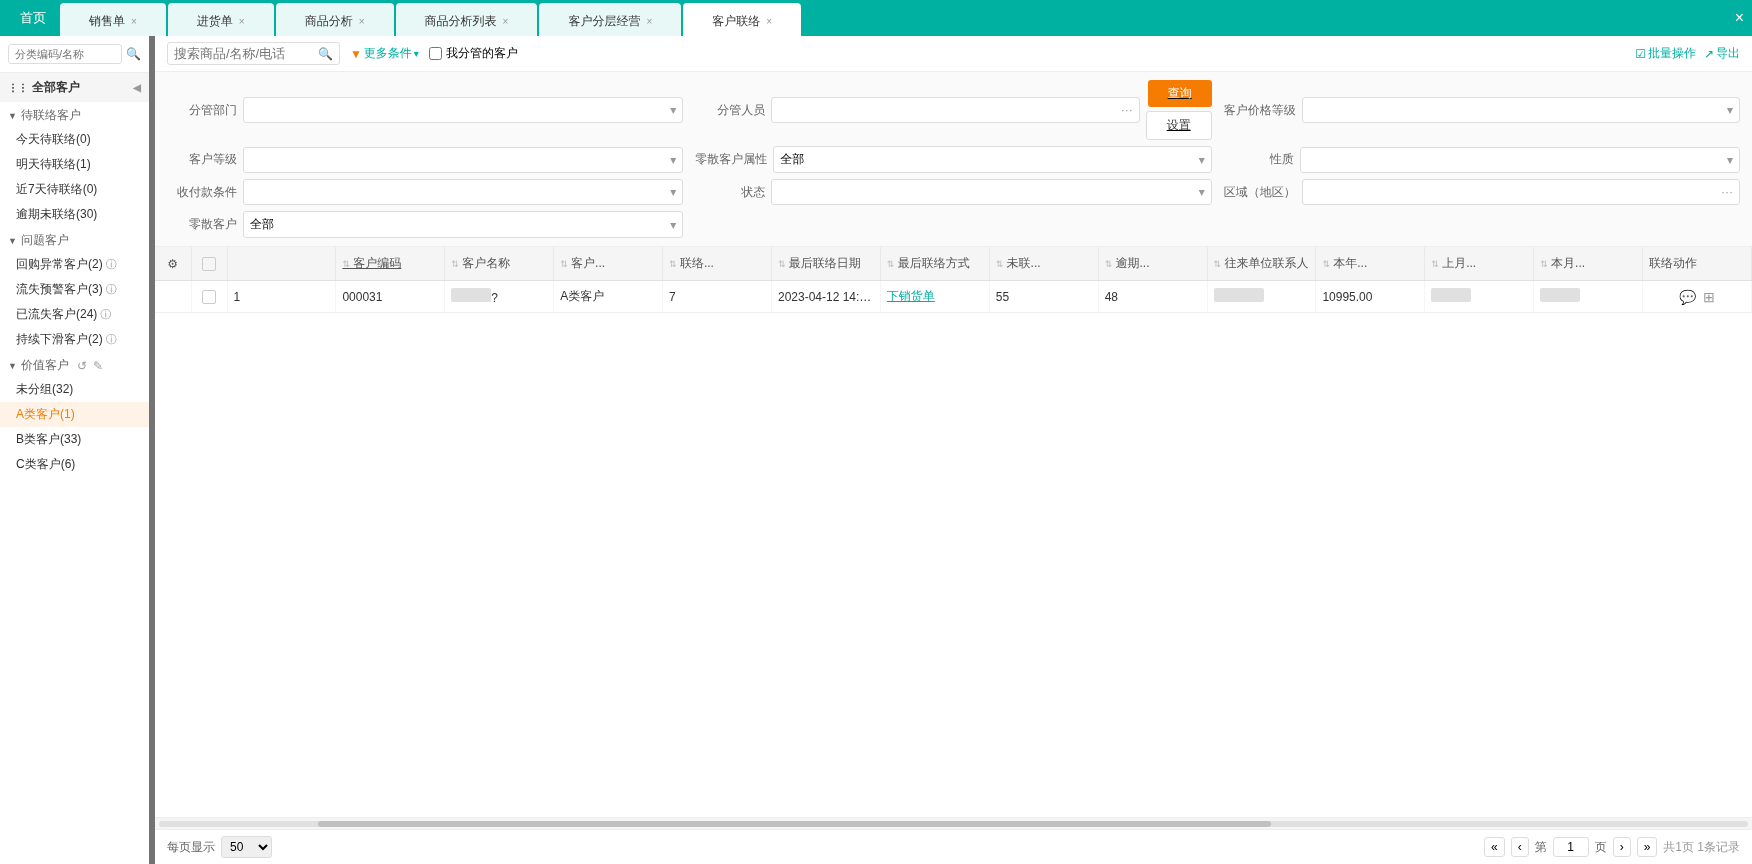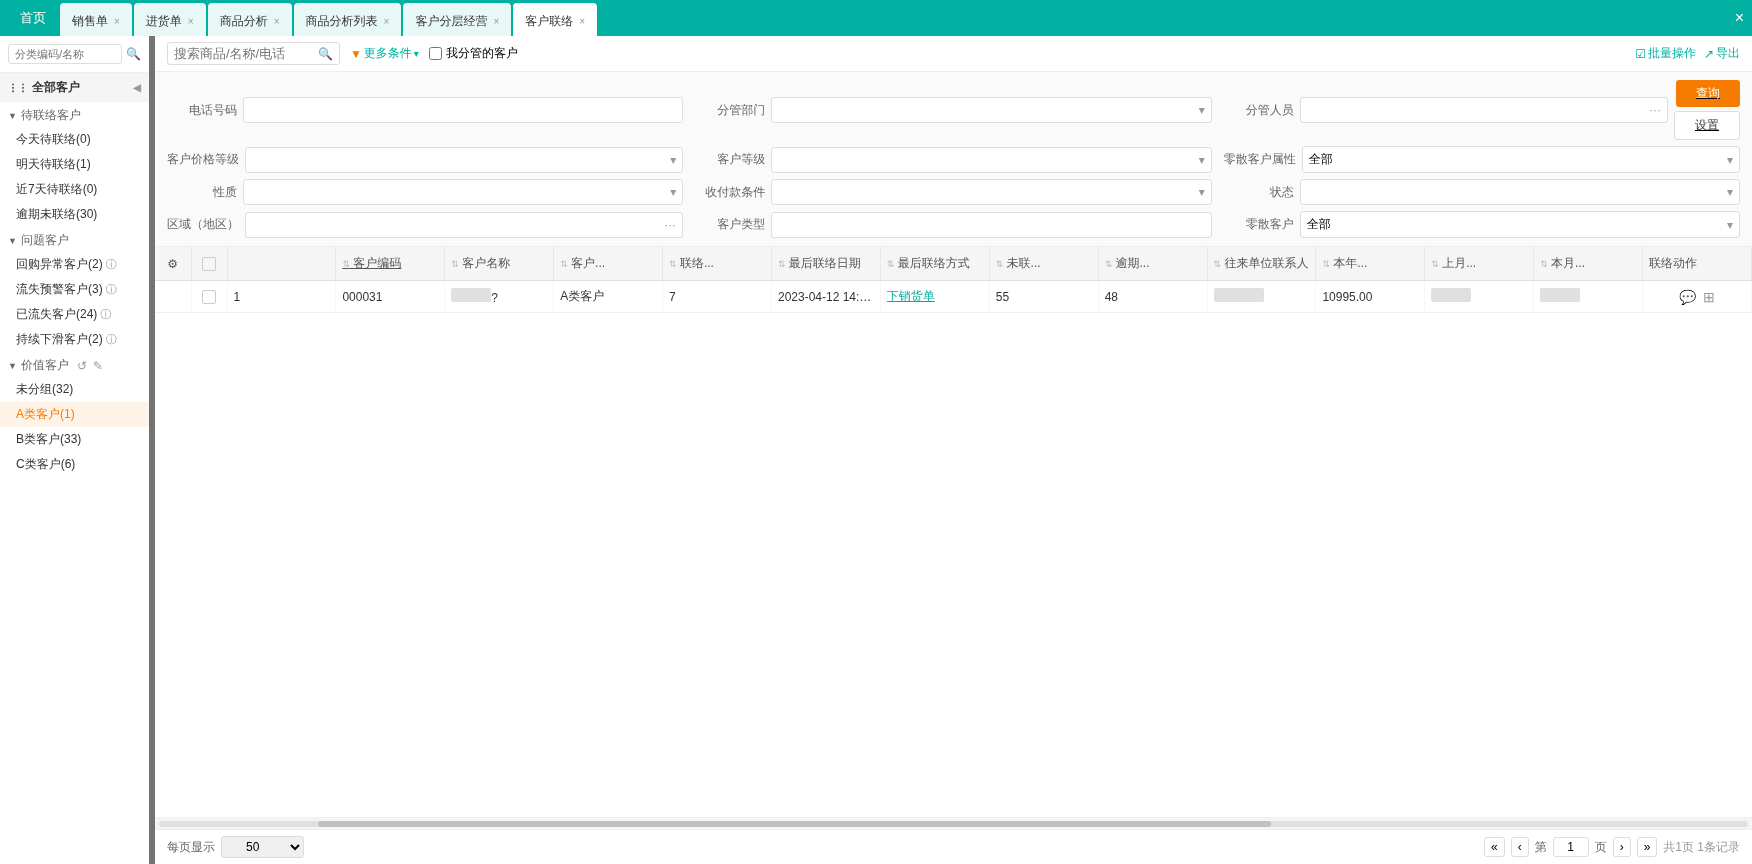--- a/index.html
+++ b/index.html
@@ -1,21 +1,21 @@
 <!DOCTYPE html>
 <html><head>
   <meta charset="utf-8">
   <style>
     * { box-sizing: border-box; margin: 0; padding: 0; font-family: "Microsoft YaHei", "PingFang SC", sans-serif; font-size: 12px; }
     body { background: #f0f0f0; width: 1752px; height: 864px; overflow: hidden; }
 
     
     .top-nav { background: #00b0a0; display: flex; align-items: center; height: 36px; padding: 0 8px; gap: 2px; }
     .nav-home { color: white; padding: 0 12px; height: 36px; display: flex; align-items: center; cursor: pointer; font-size: 13px; }
-    .nav-tab { background: #e8f8f6; color: #333; padding: 0 12px; height: 36px; display: flex; align-items: center; gap: 6px; cursor: pointer; border-radius: 4px 4px 0 0; font-size: 12px; margin-top: 6px; }
+    .nav-tab { background: #e8f8f6; color: #333; padding: 0 29px; height: 36px; display: flex; align-items: center; gap: 6px; cursor: pointer; border-radius: 4px 4px 0 0; font-size: 12px; margin-top: 6px; }
     .nav-tab.active { background: white; color: #333; }
     .nav-tab .close-x { color: #999; font-size: 10px; cursor: pointer; }
     .top-nav-right { margin-left: auto; color: white; font-size: 16px; cursor: pointer; }
 
     
     .main-layout { display: flex; height: calc(864px - 36px); }
 
     
     .sidebar { width: 155px; background: white; border-right: 6px solid #737373; display: flex; flex-direction: column; overflow: hidden; }
     .sidebar-search { padding: 8px; border-bottom: 1px solid #eee; display: flex; align-items: center; gap: 4px; }
@@ -65,21 +65,21 @@
     .link-text { color: #00b0a0; cursor: pointer; text-decoration: underline; }
     .row-actions { display: flex; gap: 6px; justify-content: center; }
     .action-icon { color: #999; cursor: pointer; font-size: 14px; }
 
     
     .settings-th { width: 36px; text-align: center; }
 
     
     .bottom-bar { background: white; border-top: 1px solid #eee; padding: 6px 12px; display: flex; align-items: center; justify-content: space-between; }
     .page-size { display: flex; align-items: center; gap: 6px; color: #666; }
-    .page-size select { border: 1px solid #ddd; border-radius: 3px; padding: 2px 20px; font-size: 12px; }
+    .page-size select { border: 1px solid #ddd; border-radius: 3px; padding: 2px 4px; font-size: 12px; }
     .pagination { display: flex; align-items: center; gap: 6px; color: #666; }
     .page-btn { border: 1px solid #ddd; background: white; padding: 2px 6px; border-radius: 3px; cursor: pointer; font-size: 12px; }
     .page-btn:disabled { color: #ccc; cursor: default; }
     .page-input { border: 1px solid #ddd; border-radius: 3px; padding: 2px 4px; width: 36px; text-align: center; font-size: 12px; }
     .total-info { color: #999; font-size: 12px; }
 
     
     .scroll-bar-area { height: 12px; background: #f5f5f5; border-top: 1px solid #eee; display: flex; align-items: center; padding: 0 4px; }
     .scroll-track { flex: 1; height: 6px; background: #e0e0e0; border-radius: 3px; position: relative; }
     .scroll-thumb { position: absolute; left: 10%; width: 60%; height: 6px; background: #c0c0c0; border-radius: 3px; cursor: pointer; }
@@ -218,24 +218,20 @@
         <div class="btn-export">
           <span>↗</span>
           <span>导出</span>
         </div>
       </div>
     </div>
 
     <div class="adv-filter">
 
       <div class="filter-row">
-        <span class="filter-label">电话号码</span>
-        <div class="filter-input" style="flex:1;"></div>
-      </div>
-      <div class="filter-row">
         <span class="filter-label">分管部门</span>
         <div class="filter-input" style="flex:1;">
           <span></span>
           <span style="color:#999;">▾</span>
         </div>
       </div>
       <div class="filter-row">
         <span class="filter-label">分管人员</span>
         <div class="filter-input" style="flex:1;">
           <span></span>
@@ -290,24 +286,20 @@
           <span style="color:#999;">▾</span>
         </div>
       </div>
 
       <div class="filter-row">
         <span class="filter-label">区域（地区）</span>
         <div class="filter-input" style="flex:1;">
           <span></span>
           <span style="color:#999;">···</span>
         </div>
-      </div>
-      <div class="filter-row">
-        <span class="filter-label">客户类型</span>
-        <div class="filter-input" style="flex:1;"></div>
       </div>
       <div class="filter-row">
         <span class="filter-label">零散客户</span>
         <div class="filter-input" style="flex:1;">
           <span>全部</span>
           <span style="color:#999;">▾</span>
         </div>
       </div>
     </div>
 

